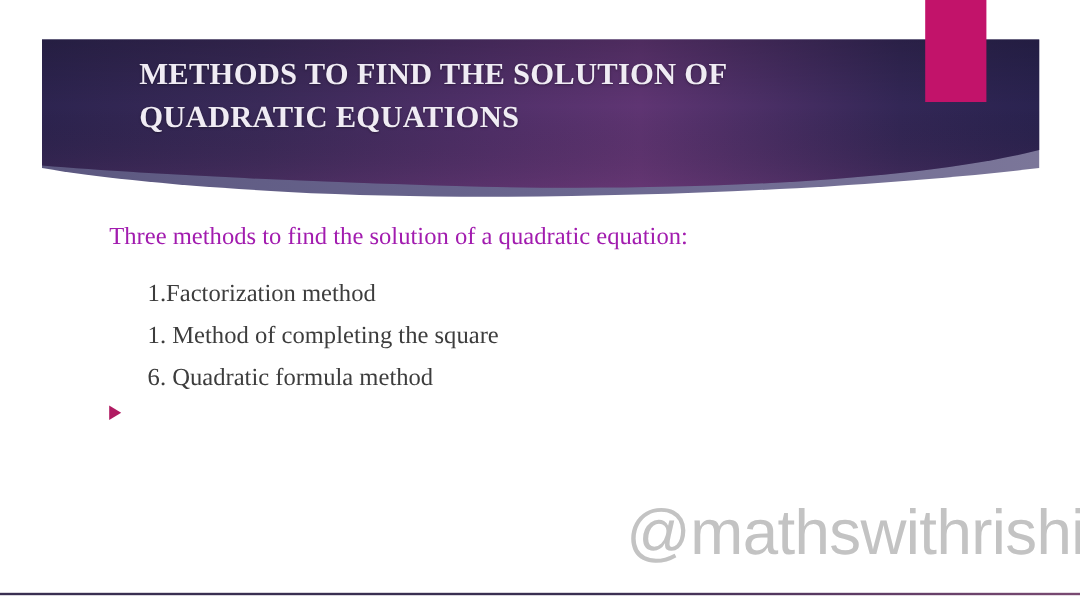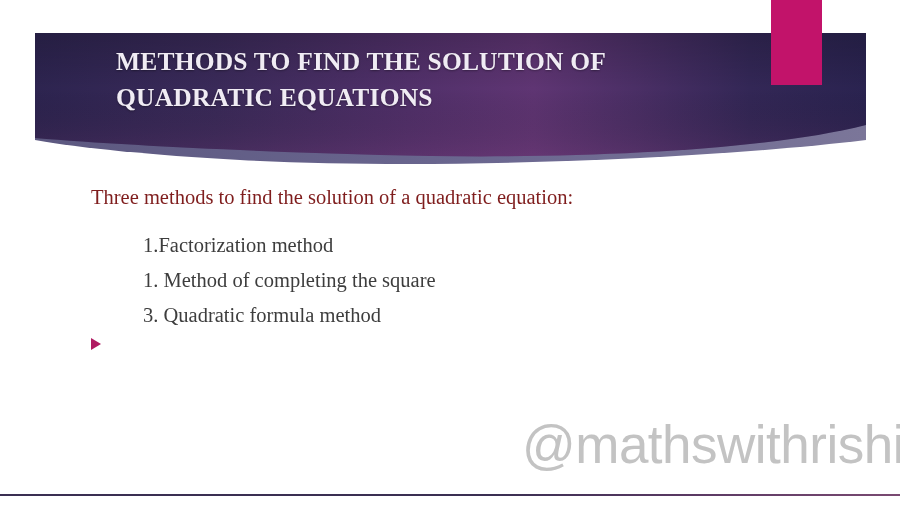--- a/index.html
+++ b/index.html
@@ -68,38 +68,37 @@
     top: 178px;
     width: 900px;
   }
 
   #intro-line {
     position: absolute;
     left: 91px;
     top: 6px;
     font-size: 20.5px;
     line-height: 26px;
-    color: #7f1d1d;
+    color: #a21caf;
     white-space: nowrap;
   }
 
   #methods-list {
     position: absolute;
     left: 123px;
     top: 50px;
     margin: 0;
     padding: 0;
     list-style: none;
   }
   #methods-list li {
     font-size: 20.5px;
     line-height: 35px;
     color: #3d3d3d;
     white-space: nowrap;
-    margin-left: 20px;
   }
 
   #empty-bullet-row {
     position: absolute;
     left: 91px;
     top: 155px;
     height: 22px;
     display: flex;
     align-items: center;
   }
@@ -182,21 +181,21 @@
 
   <div id="accent-block"></div>
 
   <div id="body-content">
 
     <div id="intro-line">Three methods to find the solution of a quadratic equation:</div>
 
     <ul id="methods-list">
       <li>1.Factorization method</li>
       <li>1. Method of completing the square</li>
-      <li>3. Quadratic formula method</li>
+      <li>6. Quadratic formula method</li>
     </ul>
 
     <div id="empty-bullet-row">
       <span class="bullet-triangle"></span>
       <span id="empty-bullet-text"></span>
     </div>
 
   </div>
 
   <div id="watermark">@mathswithrishi</div>

